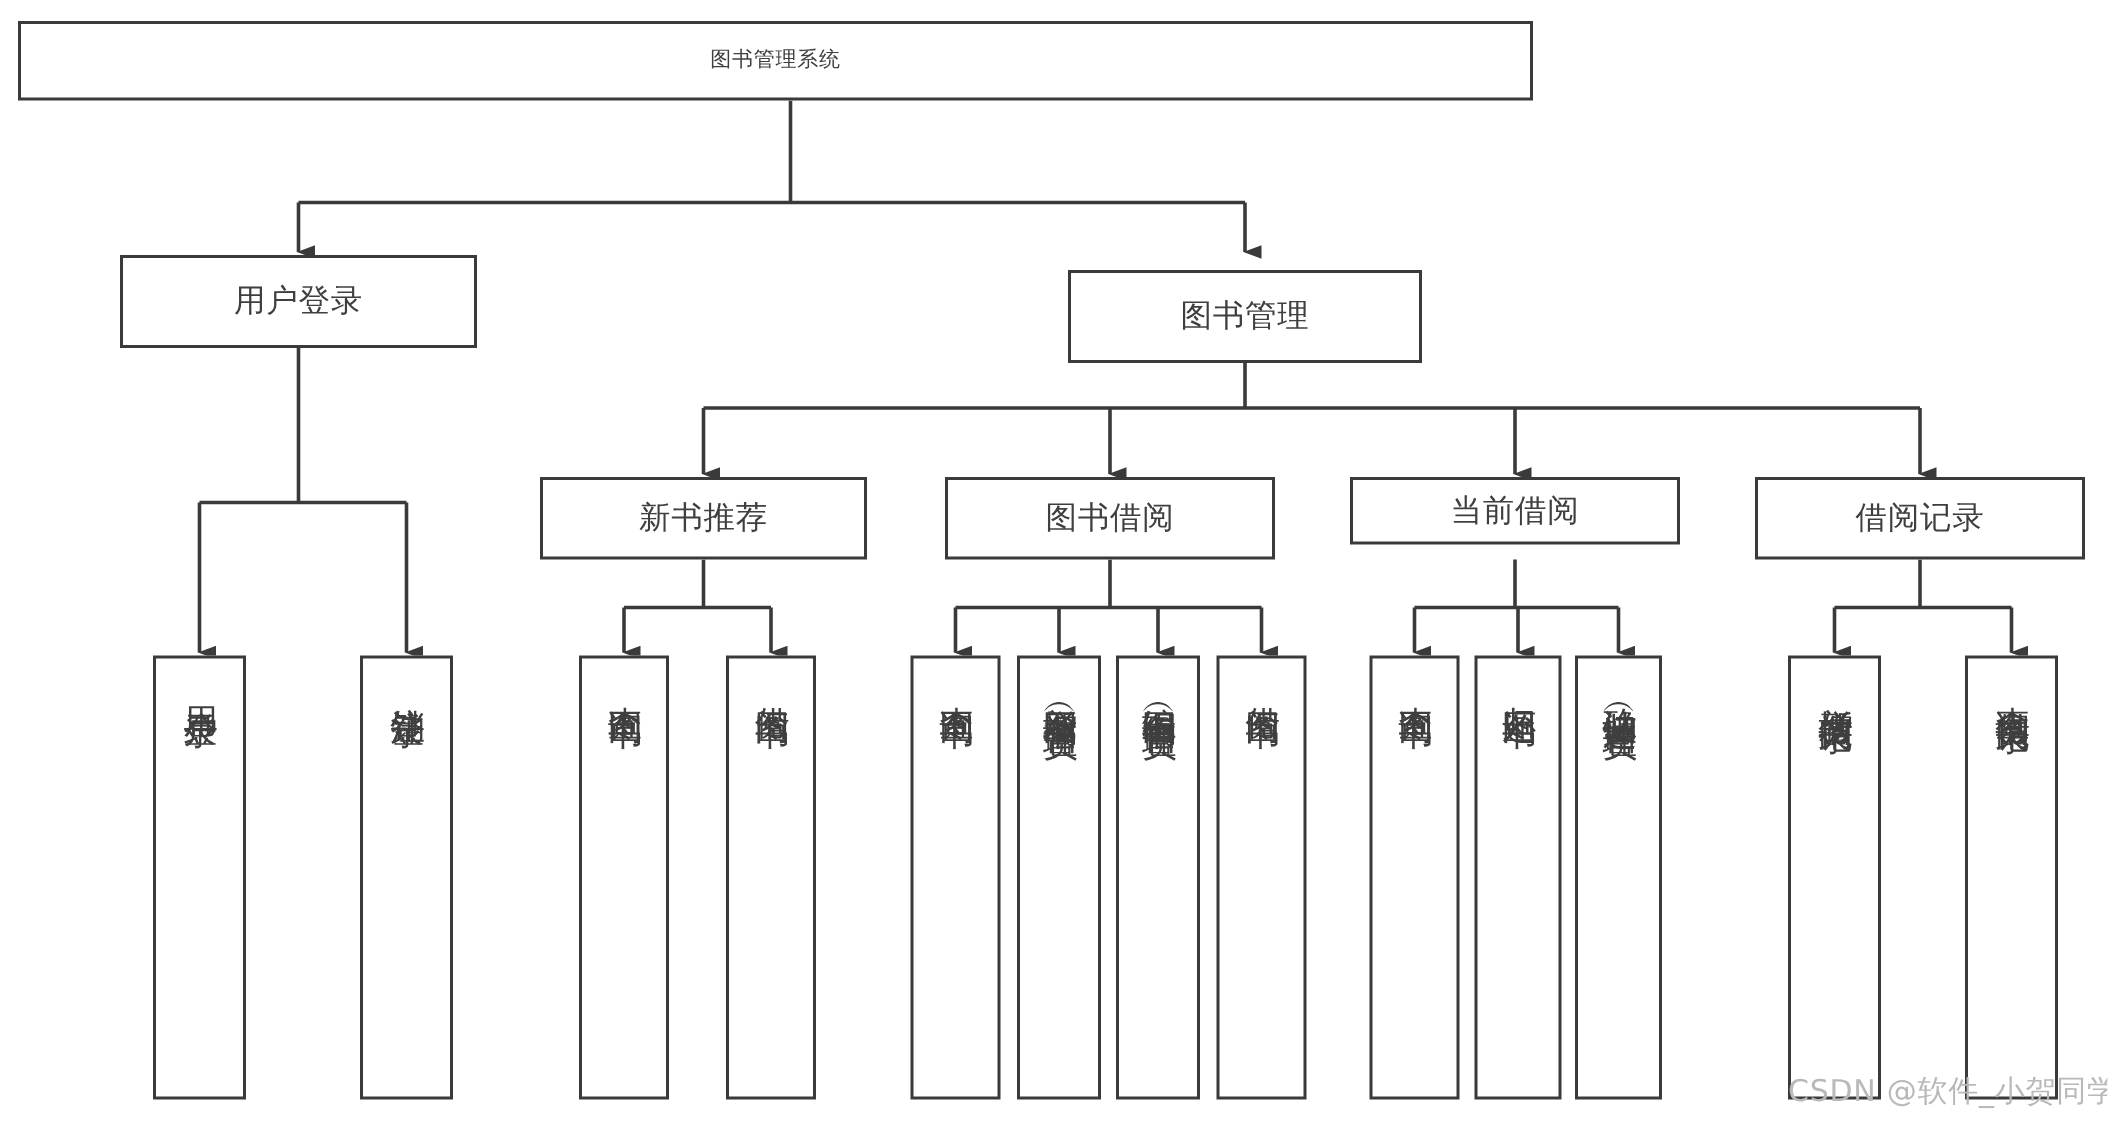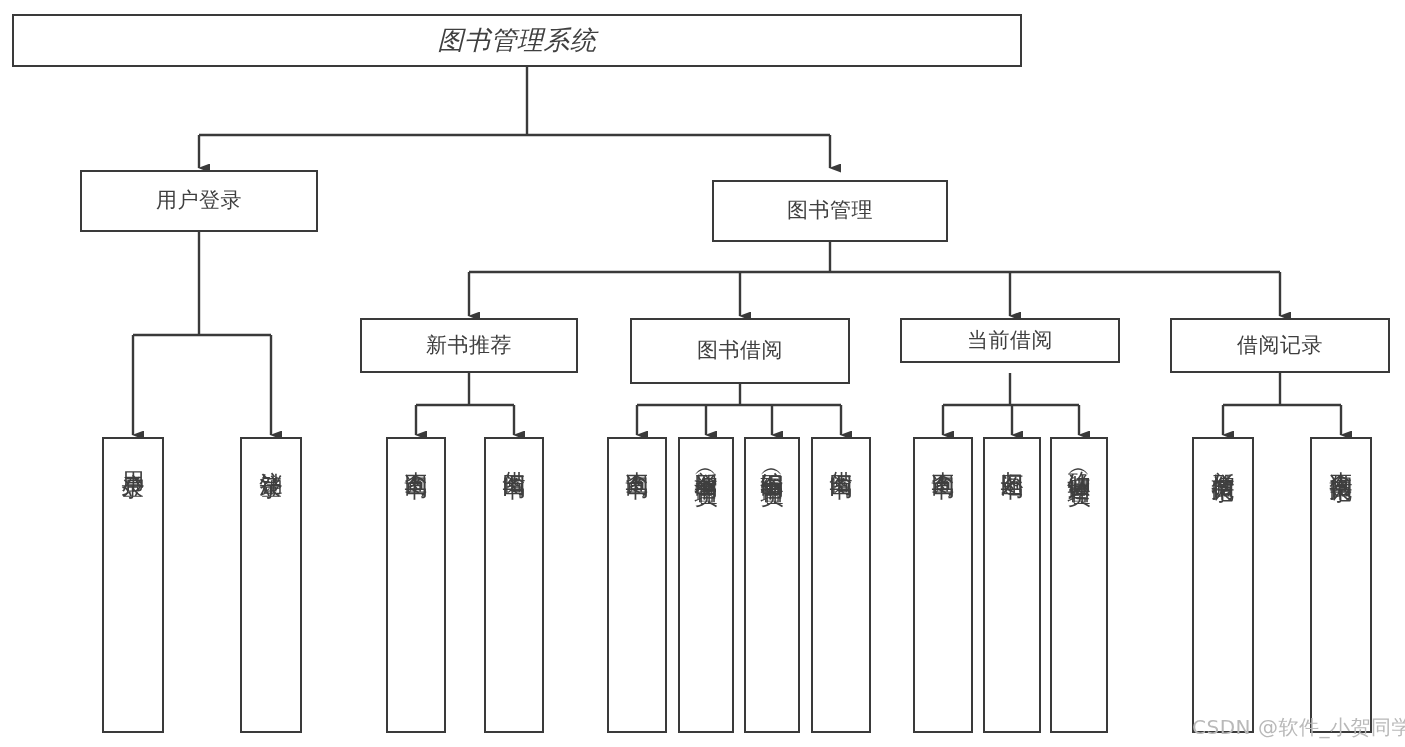--- a/index.html
+++ b/index.html
@@ -35,22 +35,21 @@
     justify-content: center;
     color: #3f3f3f;
   }
   .node-h .label {
     font-size: 21px;
     line-height: 1.2;
     letter-spacing: 0.5px;
     white-space: nowrap;
   }
   .node-root .label {
-    font-size: 26px;
-    font-style: italic;
+    font-size: 14px;
   }
   .node-v {
     align-items: flex-start;
     justify-content: center;
     padding-top: 14px;
   }
   .node-v .label {
     writing-mode: vertical-rl;
     text-orientation: upright;
     font-size: 23px;
@@ -125,21 +124,21 @@
       </div>
       <div class="node node-h" style="left: 712px; top: 180px; width: 236px; height: 62px;">
         <span class="label">图书管理</span>
       </div>
     </div>
 
   <div id="level3-container">
       <div class="node node-h" style="left: 360px; top: 318px; width: 218px; height: 55px;">
         <span class="label">新书推荐</span>
       </div>
-      <div class="node node-h" style="left: 630px; top: 318px; width: 220px; height: 66px;">
+      <div class="node node-h" style="left: 630px; top: 318px; width: 220px; height: 55px;">
         <span class="label">图书借阅</span>
       </div>
       <div class="node node-h" style="left: 900px; top: 318px; width: 220px; height: 45px;">
         <span class="label">当前借阅</span>
       </div>
       <div class="node node-h" style="left: 1170px; top: 318px; width: 220px; height: 55px; text-align: center;">
         <span class="label">借阅记录</span>
       </div>
     </div>
 

